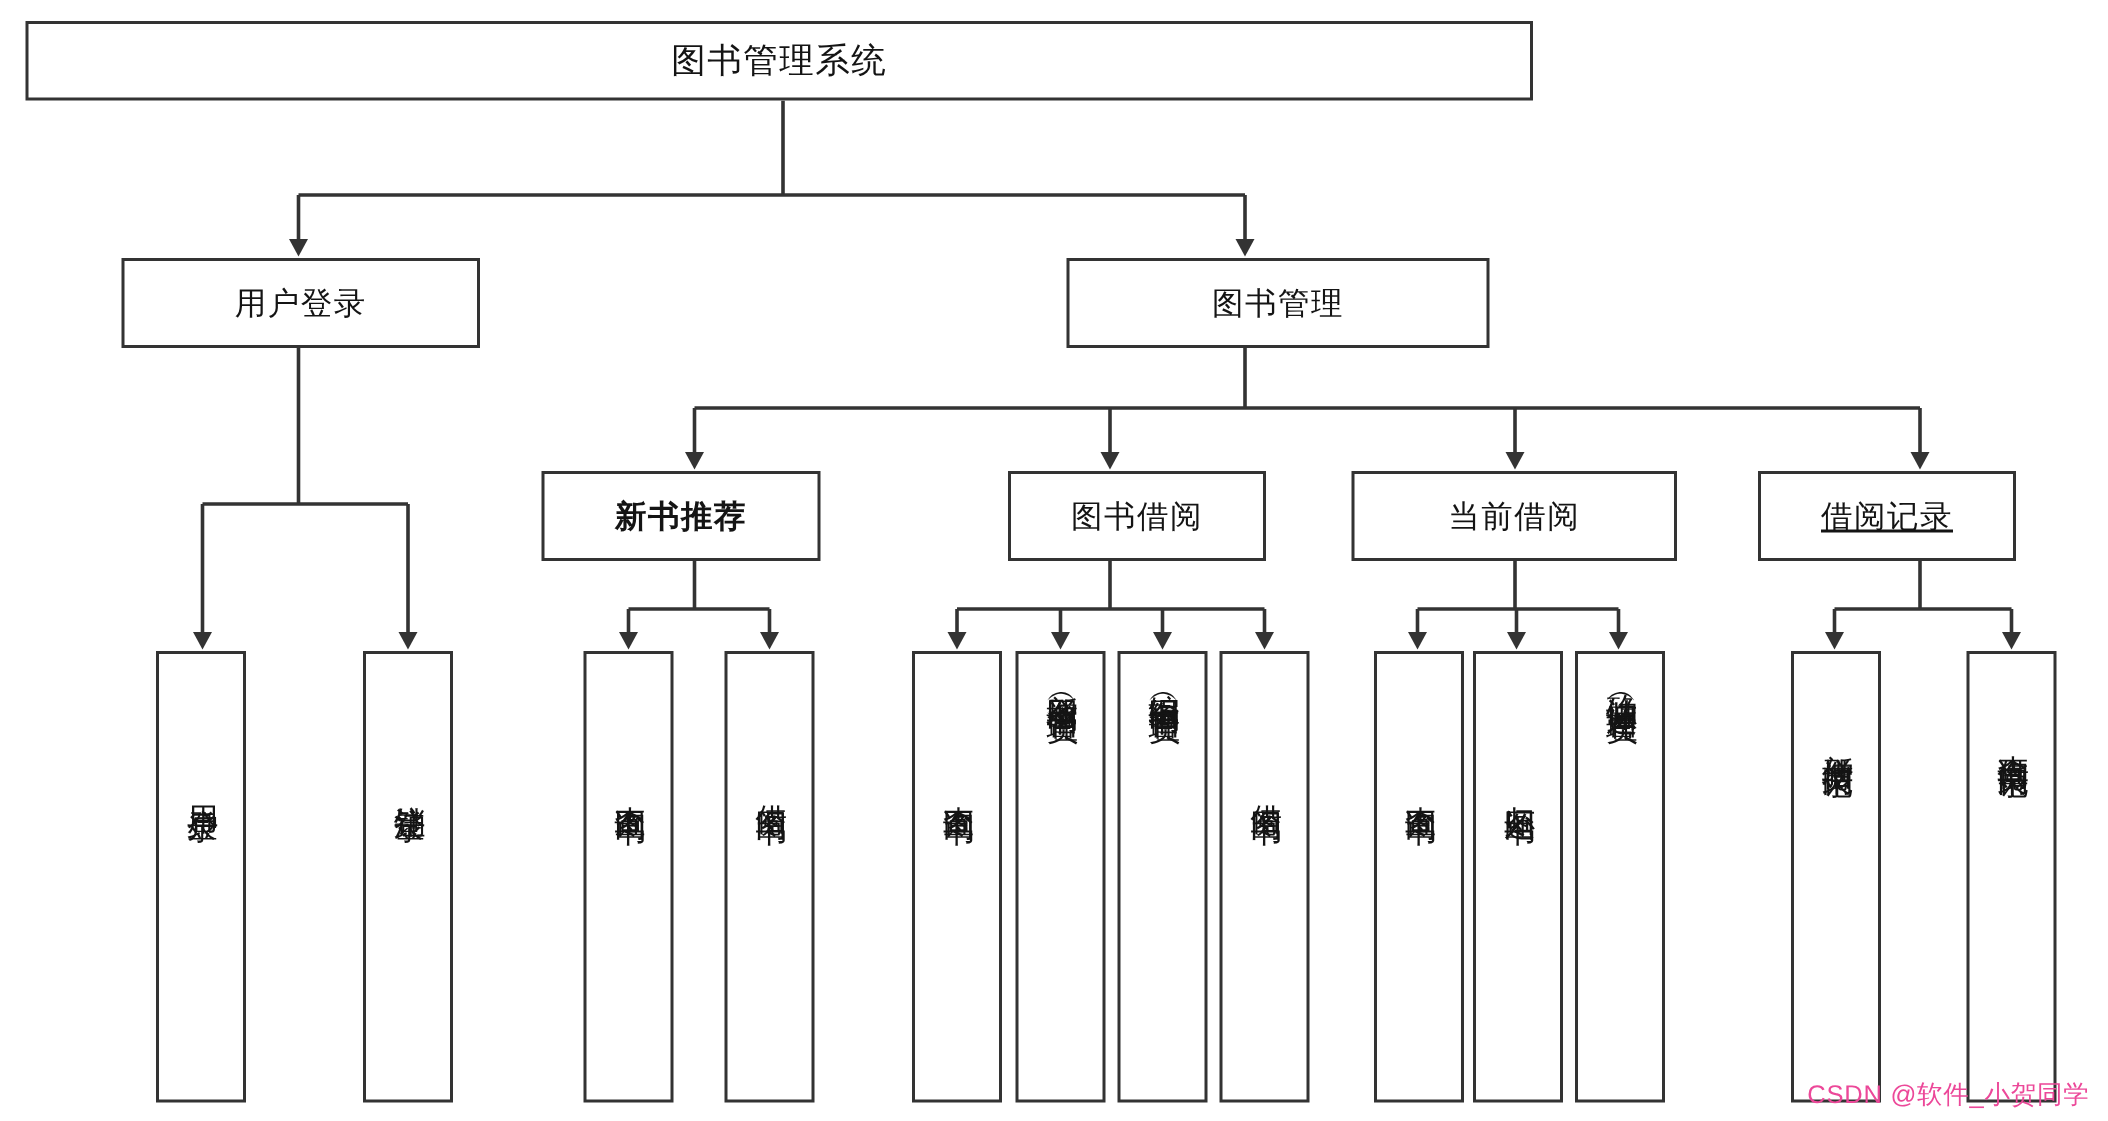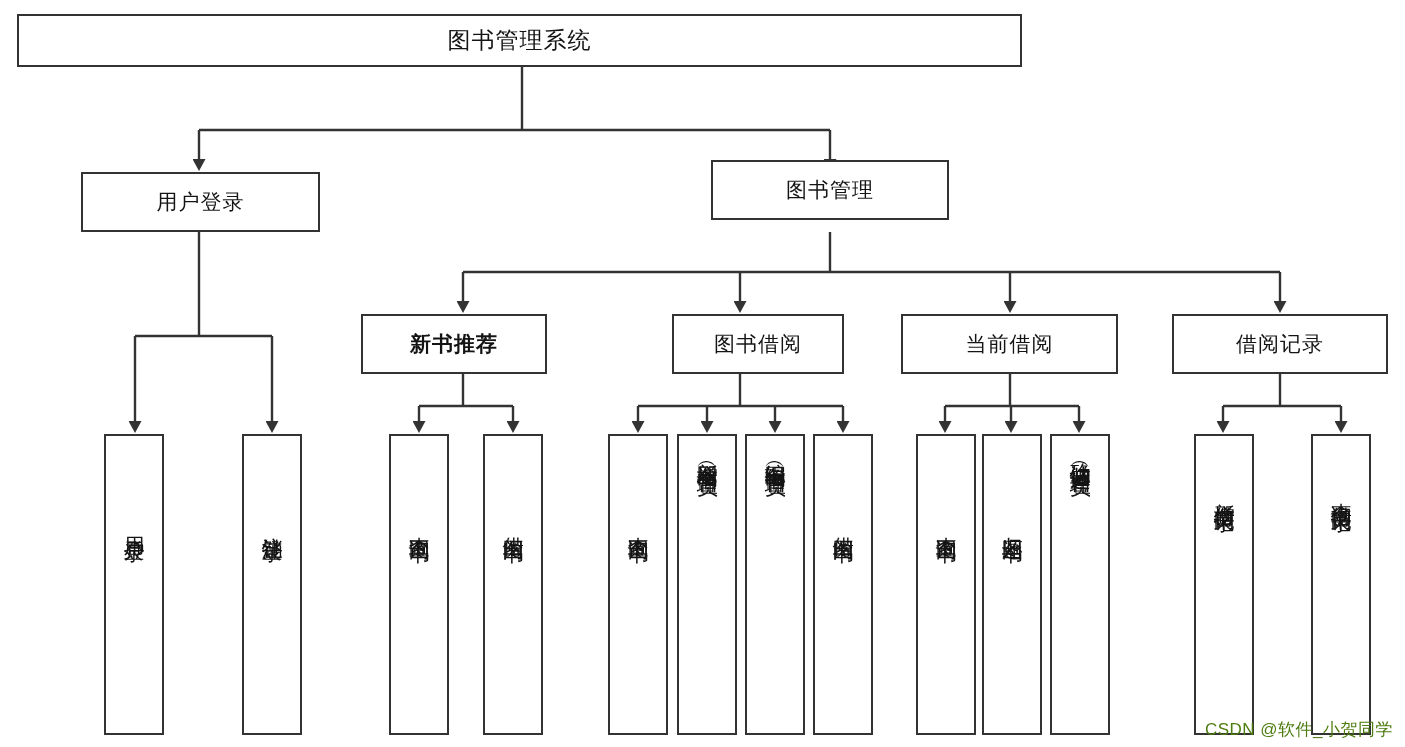--- a/index.html
+++ b/index.html
@@ -70,21 +70,21 @@
     margin-top: 44px;
   }
   .leaf-long .vtext {
     margin-top: 4px;
   }
   .watermark {
     position: absolute;
     right: 12px;
     bottom: 6px;
     font-size: 17px;
-    color: #4d7c0f;
+    color: #ec4899;
     letter-spacing: 0.5px;
     white-space: nowrap;
   }
 </style>
 </head>
 <body>
 
 <div id="canvas">
 
   <svg id="wires" viewBox="0 0 1405 747">
@@ -138,37 +138,37 @@
   </svg>
 
   <div class="node root" style="left:17px; top:14px; width:1005px; height:53px;">
     <span>图书管理系统</span>
   </div>
 
   <div class="node level1" style="left:81px; top:172px; width:239px; height:60px;">
     <span>用户登录</span>
   </div>
 
-  <div class="node level1" style="left:711px; top:160px; width:238px; height:60px;">
+  <div class="node level1" style="left:711px; top:172px; width:282px; height:60px;">
     <span>图书管理</span>
   </div>
 
   <div class="node level2" style="left:361px; top:314px; width:186px; height:60px;font-weight:bold;">
     <span>新书推荐</span>
   </div>
 
   <div class="node level2" style="left:672px; top:314px; width:172px; height:60px;">
     <span>图书借阅</span>
   </div>
 
   <div class="node level2" style="left:901px; top:314px; width:217px; height:60px;text-align:center;">
     <span>当前借阅</span>
   </div>
 
-  <div class="node level2" style="left:1172px; top:314px; width:216px; height:60px;">
+  <div class="node level2" style="left:1172px; top:314px; width:172px; height:60px;text-decoration:underline;">
     <span>借阅记录</span>
   </div>
 
   <div class="node leaf leaf-short" style="left:104px; top:434px; width:60px; height:301px;">
     <span class="vtext">用户登录</span>
   </div>
 
   <div class="node leaf leaf-short" style="left:242px; top:434px; width:60px; height:301px;">
     <span class="vtext">注销登录</span>
   </div>

